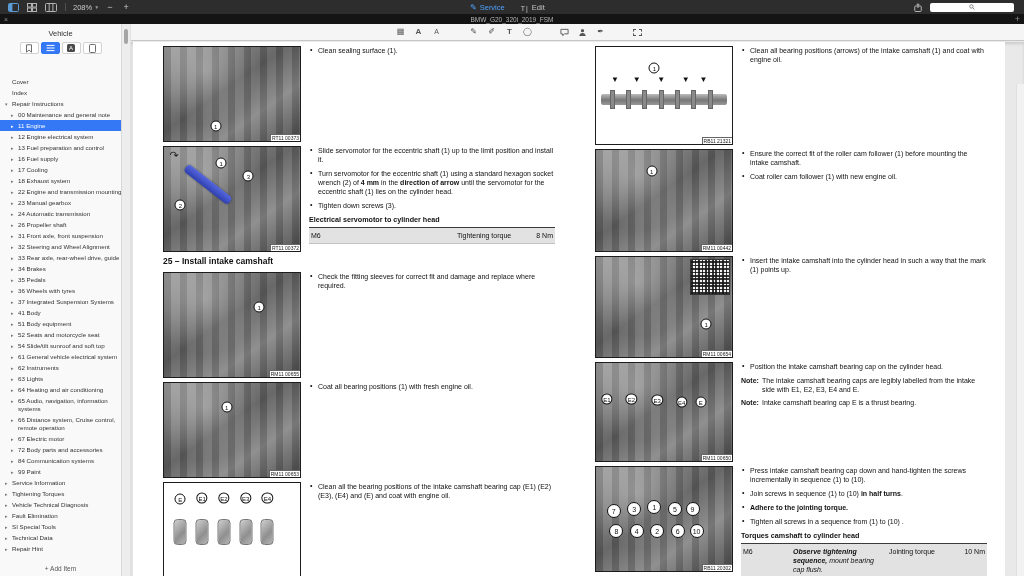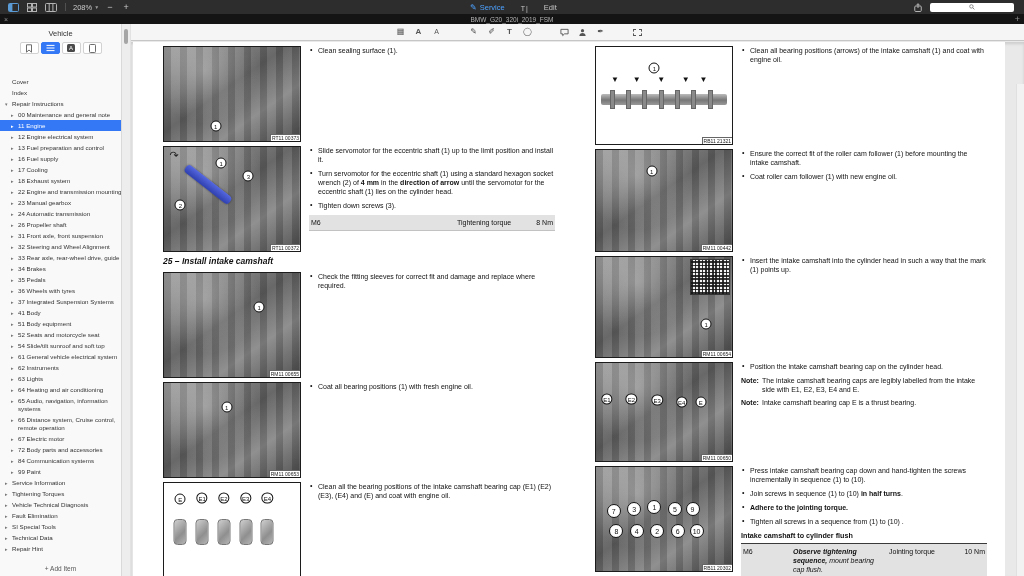--- a/index.html
+++ b/index.html
@@ -9,21 +9,21 @@
   .toolbar { position:absolute; top:0; left:0; right:0; height:14px; background:#2d2d2d; display:flex; align-items:center; z-index:30; }
   .tb-left { display:flex; align-items:center; gap:5px; padding-left:6px; }
   .tb-ic { width:14px; height:11px; display:flex; align-items:center; justify-content:center; }
   .tb-sep { width:1px; height:8px; background:#505050; margin:0 2px; }
   .zoomctl { display:flex; align-items:center; gap:2px; color:#c9c9c9; font-size:7.5px; }
   .zoom-chev { font-size:5px; color:#9a9a9a; }
   .zbtn { color:#c9c9c9; font-size:9px; line-height:9px; padding:0 3px; }
   .tb-center { position:absolute; left:470px; display:flex; align-items:center; gap:16px; }
   .annotate-btn { color:#4da2ff; font-size:7.5px; display:flex; align-items:center; gap:3px; }
   .annotate-btn .pg { font-size:8px; }
-  .edit-btn { color:#c4c4c4; font-size:7.5px; display:flex; align-items:flex-end; gap:15px; }
+  .edit-btn { color:#c4c4c4; font-size:7.5px; display:flex; align-items:flex-end; gap:3px; }
   .edit-btn .tg { font-size:7px; letter-spacing:1px; }
   .tb-right { position:absolute; right:10px; display:flex; align-items:center; gap:8px; }
   .searchbox { width:84px; height:9px; background:#fff; border-radius:2px; display:flex; align-items:center; justify-content:center; }
 
   
   .tabbar { position:absolute; top:14px; left:0; right:0; height:10px; background:#141414; z-index:29; display:flex; align-items:center; }
   .tab-close { position:absolute; left:4px; color:#8f8f8f; font-size:7px; line-height:7px; }
   .tab-title { width:100%; text-align:center; color:#b3b3b3; font-size:6.5px; }
   .tab-add { position:absolute; right:4px; color:#8f8f8f; font-size:9px; line-height:8px; }
 
@@ -54,21 +54,21 @@
   .vthumb { position:absolute; top:5px; left:2px; width:4px; height:15px; background:#a5a5a5; border-radius:2px; }
   .rtrack { position:absolute; top:42px; right:0; width:8px; bottom:0; background:#f2f2f2; border-left:1px solid #e0e0e0; }
 
   
   .docpane { position:absolute; top:42px; left:131px; right:0; bottom:0; background:#e9e9e9; box-shadow:inset 0 2px 3px rgba(0,0,0,.12); }
   .page { position:absolute; left:2px; top:0; width:872px; height:534px; background:#fff; }
   .col { position:absolute; top:4px; width:392px; }
   .col-left { left:30px; }
   .col-right { left:462px; }
   .row { display:flex; margin-bottom:4px; }
-  .sect { font-weight:bold; font-size:8.5px; color:#111; margin:3px 0 6px 0;font-style:italic; }
+  .sect { font-weight:bold; font-size:8.5px; color:#111; margin:3px 0 6px 0; }
 
   .fig { width:138px; flex:none; border:1px solid #1c1c1c; position:relative; overflow:hidden; }
   .fig.photo { background:
       radial-gradient(circle at 30% 25%, rgba(255,255,255,.28), transparent 45%),
       repeating-linear-gradient(90deg, rgba(0,0,0,.14) 0 7px, rgba(255,255,255,.05) 7px 16px),
       linear-gradient(145deg,#9d9d9d,#606060 45%,#8a8a8a 70%,#4c4c4c); }
   .fig.line { background:#fff; }
   .fig-ref { position:absolute; right:0; bottom:0; background:#fff; border:solid #666; border-width:1px 0 0 1px; font-size:5px; line-height:6px; padding:0 1px; color:#222; }
   .co { position:absolute; background:#fff; border:1px solid #111; border-radius:50%; min-width:11px; height:11px; font-size:6px; line-height:10px; text-align:center; color:#111; transform:translate(-50%,-50%); padding:0 1px; z-index:3; }
   .co.big { min-width:14px; height:14px; line-height:13px; font-size:7px; }
@@ -430,20 +430,21 @@
             <span style="position: absolute; left: 4%; top: 2%; font-size: 11px; color: rgb(34, 34, 34);">↷</span>
             <span class="co" style="left: 42%; top: 15%;">1</span>
             <span class="co" style="left: 12%; top: 56%;">2</span>
             <span class="co" style="left: 62%; top: 28%;">3</span>
             <span class="fig-ref">RT11 00372</span>
           </div>
           <div class="content">
             <div class="bul"><span class="mk">•</span><span><span>Slide servomotor for the eccentric shaft (1) up to the limit position and install it.</span></span></div>
             <div class="bul"><span class="mk">•</span><span><span>Turn servomotor for the eccentric shaft (1) using a standard hexagon socket wrench (2) of </span><span class="b ">4 mm</span><span> in the </span><span class="b ">direction of arrow</span><span> until the servomotor for the eccentric shaft (1) lies on the cylinder head.</span></span></div>
             <div class="bul"><span class="mk">•</span><span><span>Tighten down screws (3).</span></span></div>
+            <div class="theading">Electrical servomotor to cylinder head</div>
             <div class="tbl">
               <div class="trow shaded">
                 <span class="tc1">M6</span>
                 <span class="tdesc"></span>
                 <span class="ttype">Tightening torque</span>
                 <span class="tval">8 Nm</span>
               </div>
             </div>
           </div>
         </div>
@@ -560,21 +561,21 @@
             <span class="co big" style="left: 45%; top: 62%;">2</span>
             <span class="co big" style="left: 60%; top: 62%;">6</span>
             <span class="co big" style="left: 74%; top: 62%;">10</span>
             <span class="fig-ref">RB11 20302</span>
           </div>
           <div class="content">
             <div class="bul"><span class="mk">•</span><span><span>Press intake camshaft bearing cap down and hand-tighten the screws incrementally in sequence (1) to (10).</span></span></div>
             <div class="bul"><span class="mk">•</span><span><span>Join screws in sequence (1) to (10) </span><span class="b ">in half turns</span><span>.</span></span></div>
             <div class="bul"><span class="mk">•</span><span><span class="b ">Adhere to the jointing torque.</span></span></div>
             <div class="bul"><span class="mk">•</span><span><span>Tighten all screws in a sequence from (1) to (10) .</span></span></div>
-            <div class="theading">Intake camshaft to cylinder flush</div>
+            <div class="theading">Torques camshaft to cylinder head</div>
             <div class="tbl">
               <div class="trow shaded">
                 <span class="tc1">M6</span>
                 <span class="tdesc"><span class="b i">Observe tightening sequence,</span><span class="i"> mount bearing cap flush.</span></span>
                 <span class="ttype">Jointing torque</span>
                 <span class="tval">10 Nm</span>
               </div>
             </div>
           </div>
         </div>

